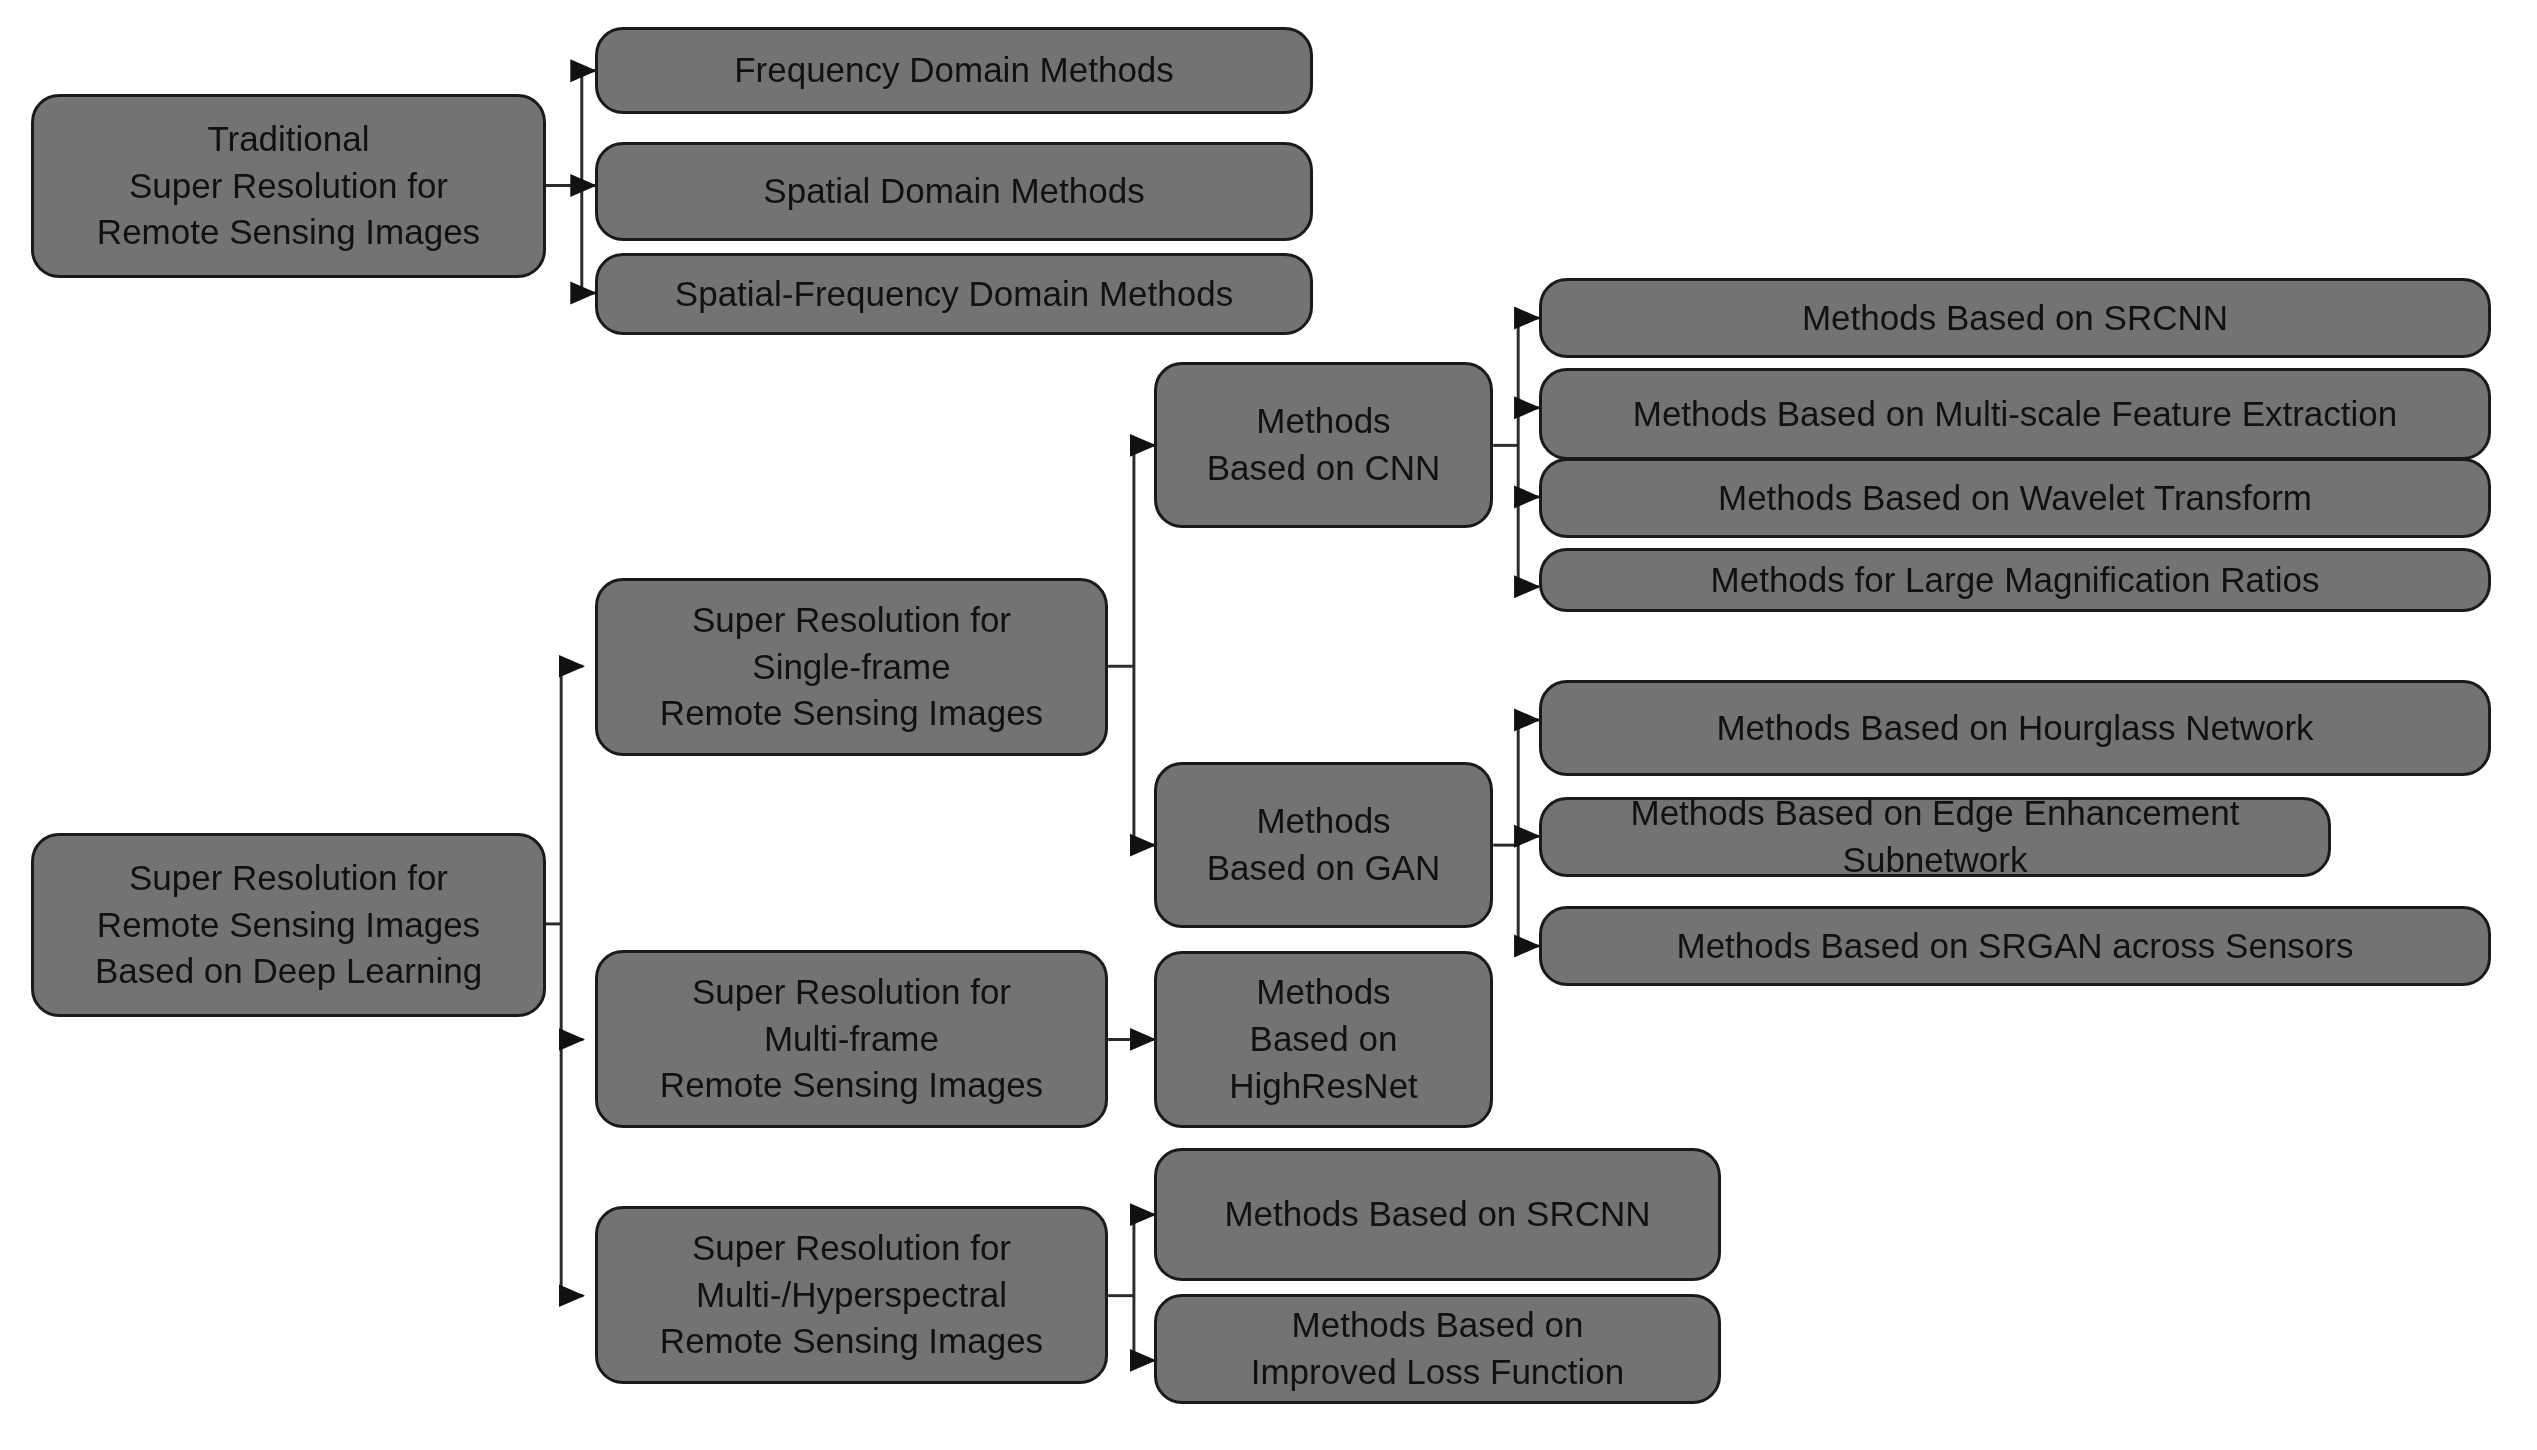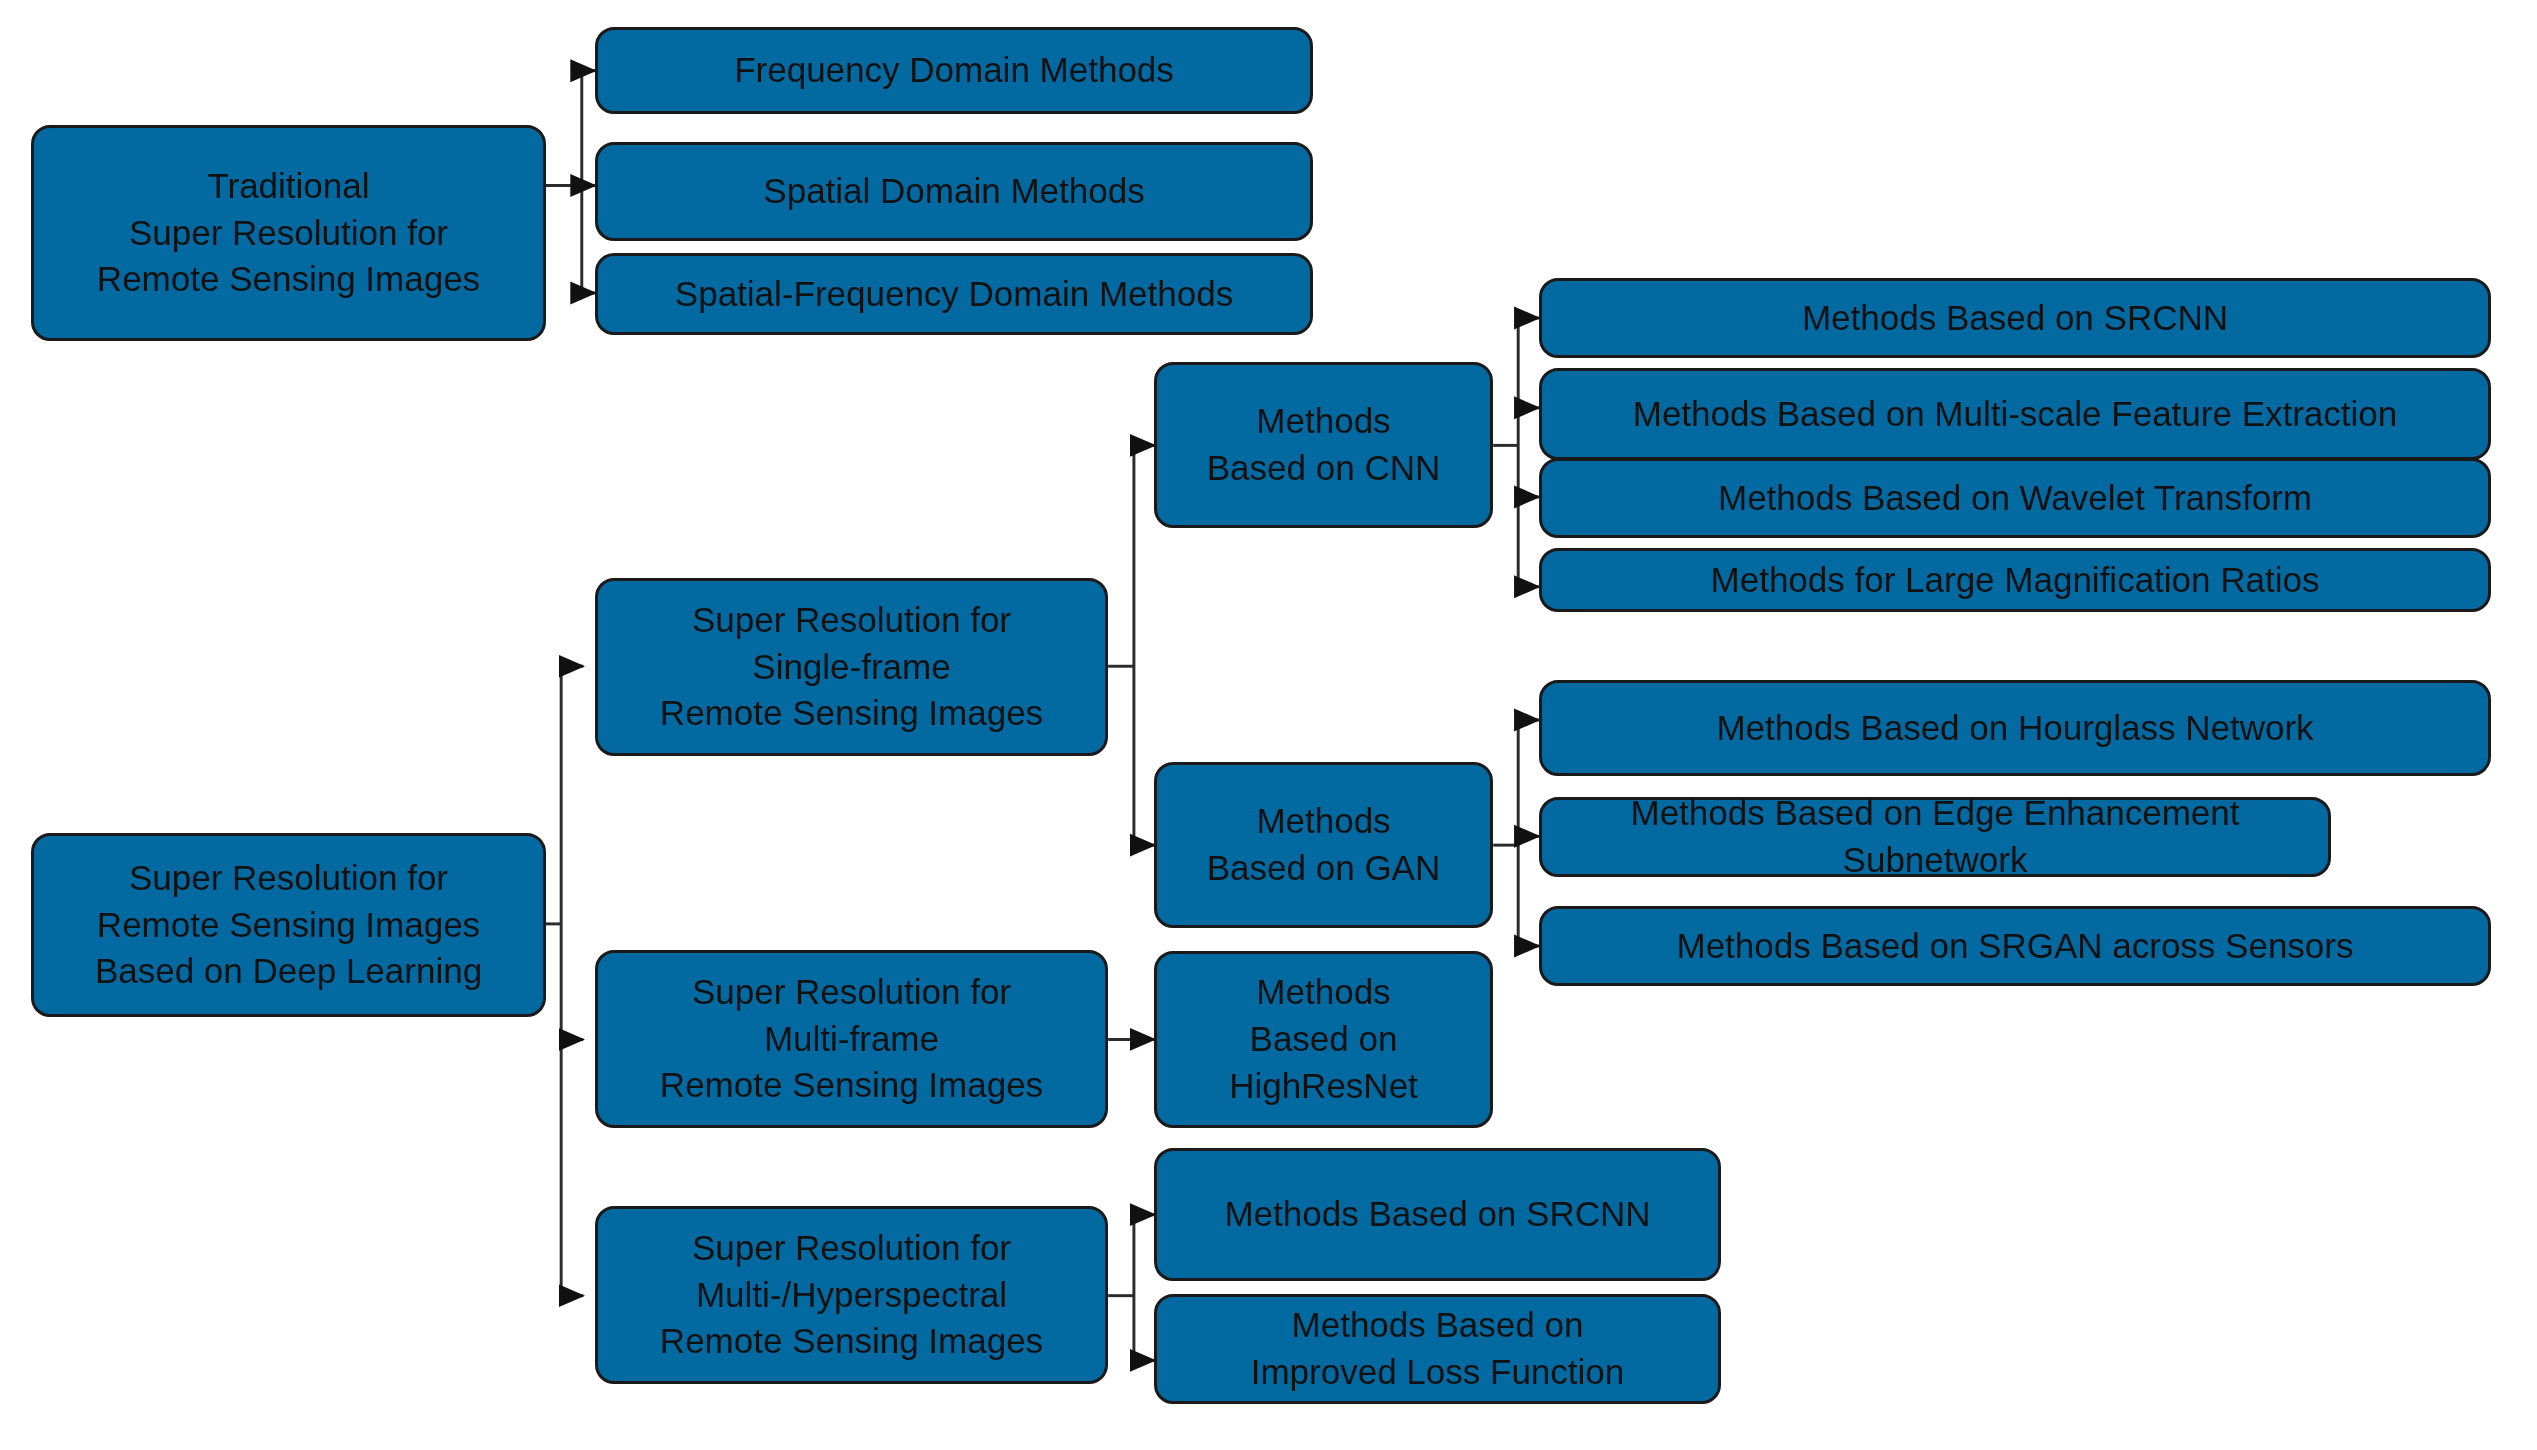--- a/index.html
+++ b/index.html
@@ -14,22 +14,22 @@
     position: relative;
     width: 2538px;
     height: 1451px;
     background: #ffffff;
     overflow: hidden;
   }
   .node {
     position: absolute;
     box-sizing: border-box;
     border: 3.7px solid #1a1a1a;
-    border-radius: 19px;
-    background: #0369a1;
+    border-radius: 28px;
+    background: #737373;
     display: flex;
     align-items: center;
     justify-content: center;
     text-align: center;
     color: #111111;
     font-size: 35px;
     line-height: 1.34;
     padding: 4.4px 11.8px;
     white-space: pre-line;
     z-index: 3;
@@ -107,21 +107,21 @@
     </g>
 
     <g>
       <path class="wire" d="M 1505,1760 L 1540,1760"></path>
       <path class="wire" d="M 1540,1650 L 1540,1848"></path>
       <path class="wire" d="M 1540,1650 L 1568,1650" marker-end="url(#ah)"></path>
       <path class="wire" d="M 1540,1848 L 1568,1848" marker-end="url(#ah)"></path>
     </g>
   </svg>
 
-  <div class="node tall" style="left:31px; top:94px; width:515px; height:216px;margin-top:31px;">Traditional
+  <div class="node tall" style="left:31px; top:94px; width:515px; height:184px;">Traditional
 Super Resolution for
 Remote Sensing Images</div>
 
   <div class="node" style="left:595px; top:27px; width:718px; height:87px;">Frequency Domain Methods</div>
 
   <div class="node" style="left:595px; top:142px; width:718px; height:99px;">Spatial Domain Methods</div>
 
   <div class="node" style="left:595px; top:253px; width:718px; height:82px;text-align:center;">Spatial-Frequency Domain Methods</div>
 
   <div class="node tall" style="left:31px; top:833px; width:515px; height:184px;">Super Resolution for

